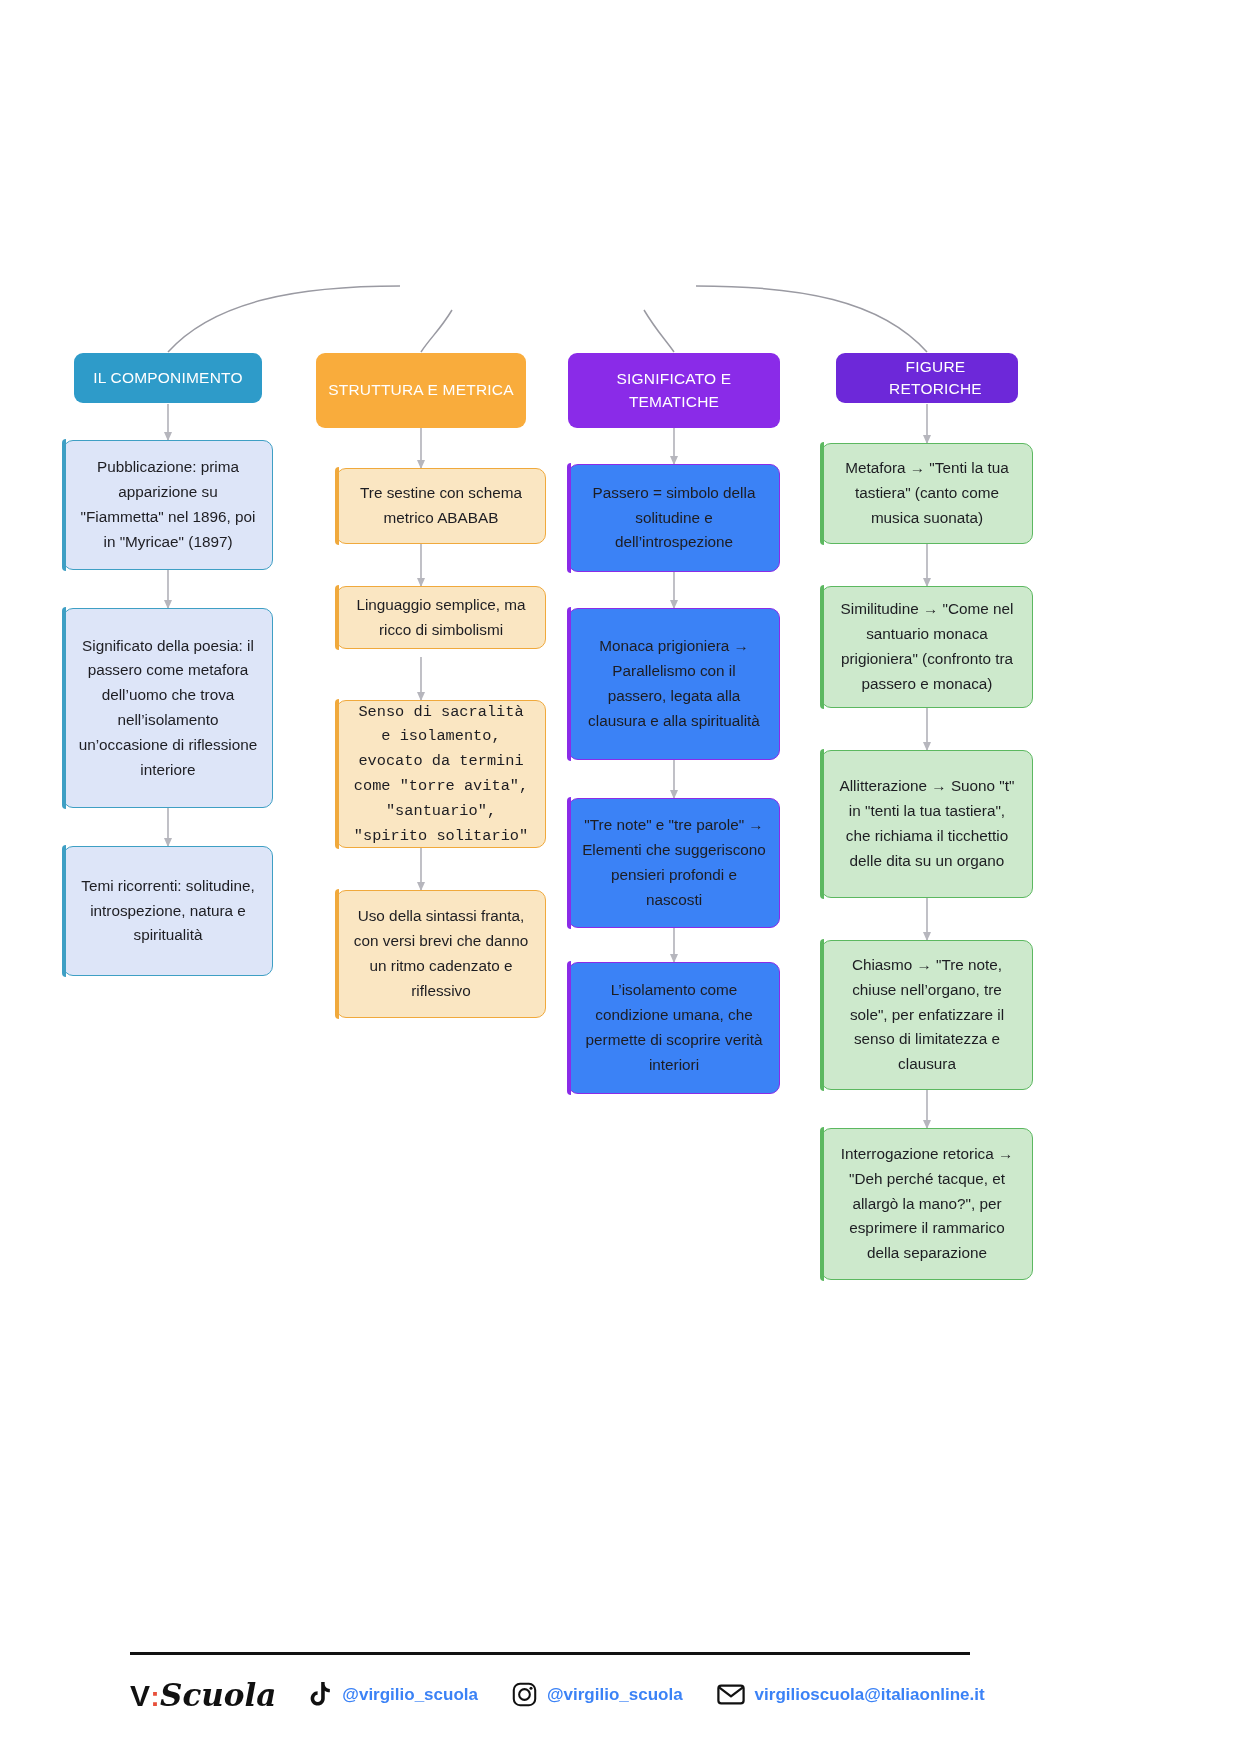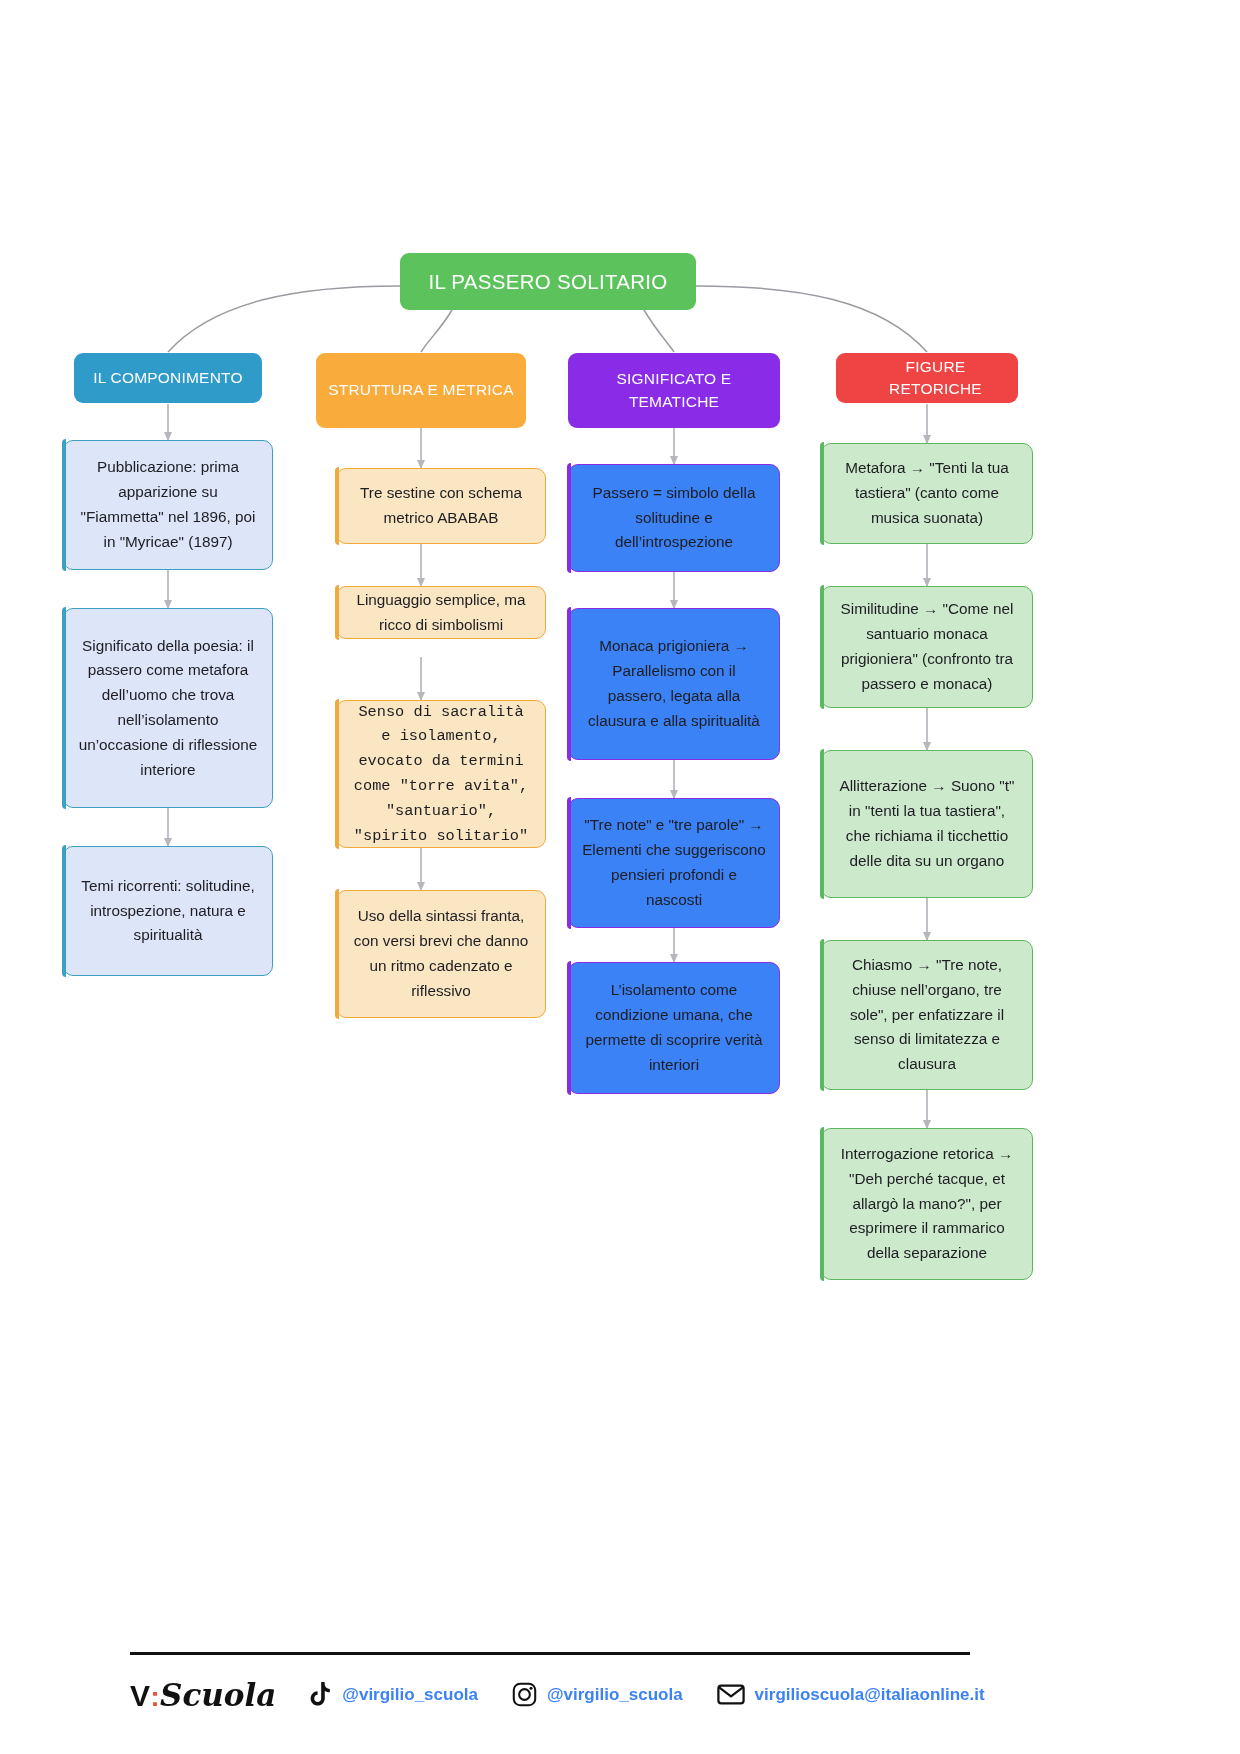--- a/index.html
+++ b/index.html
@@ -136,21 +136,20 @@
       <path d="M927,898 L927,940" marker-end="url(#ah)"></path>
       <path d="M927,1090 L927,1128" marker-end="url(#ah)"></path>
     </g>
     <defs>
       <marker id="ah" viewBox="0 0 10 10" refX="8" refY="5" markerWidth="6" markerHeight="6" orient="auto-start-reverse">
         <path d="M 0 1 L 9 5 L 0 9 z" fill="#b6b6bd"></path>
       </marker>
     </defs>
   </svg>
 
-  <div class="root-node">IL PASSERO SOLITARIO</div>
 
   <div class="col-blue">
     <div class="branch-head" style="left:74px;top:353px;width:188px;height:50px;background:#2E9BC9;">IL COMPONIMENTO</div>
 
     <div class="card" style="left:63px;top:440px;width:210px;height:130px;">
       <span>Pubblicazione: prima apparizione su "Fiammetta" nel 1896, poi in "Myricae" (1897)</span>
     </div>
 
     <div class="card" style="left:63px;top:608px;width:210px;height:200px;">
       <span>Significato della poesia: il passero come metafora dell’uomo che trova nell’isolamento un’occasione di riflessione interiore</span>
@@ -161,21 +160,21 @@
     </div>
   </div>
 
   <div class="col-orange">
     <div class="branch-head" style="left:316px;top:353px;width:210px;height:75px;background:#F9AC3C;text-align:center;">STRUTTURA E METRICA</div>
 
     <div class="card" style="left:316px;top:468px;width:210px;height:76px;">
       <span>Tre sestine con schema metrico ABABAB</span>
     </div>
 
-    <div class="card" style="left:316px;top:586px;width:210px;height:53px;align-items:center;">
+    <div class="card" style="left:316px;top:586px;width:210px;height:63px;align-items:center;">
       <span>Linguaggio semplice, ma ricco di simbolismi</span>
     </div>
 
     <div class="card" style="left:316px;top:700px;width:210px;height:148px;font-family:Liberation Mono, monospace;">
       <span>Senso di sacralità e isolamento, evocato da termini come "torre avita", "santuario", "spirito solitario"</span>
     </div>
 
     <div class="card" style="left:316px;top:890px;width:210px;height:128px;">
       <span>Uso della sintassi franta, con versi brevi che danno un ritmo cadenzato e riflessivo</span>
     </div>
@@ -195,21 +194,21 @@
     <div class="card" style="left:568px;top:798px;width:212px;height:130px;">
       <span>"Tre note" e "tre parole" → Elementi che suggeriscono pensieri profondi e nascosti</span>
     </div>
 
     <div class="card" style="left:568px;top:962px;width:212px;height:132px;">
       <span>L’isolamento come condizione umana, che permette di scoprire verità interiori</span>
     </div>
   </div>
 
   <div class="col-green">
-    <div class="branch-head" style="left:836px;top:353px;width:182px;height:50px;background:#ef4444;padding-left:27px;">FIGURE RETORICHE</div>
+    <div class="branch-head" style="left:836px;top:353px;width:182px;height:50px;background:#6d28d9;padding-left:27px;">FIGURE RETORICHE</div>
 
     <div class="card" style="left:821px;top:443px;width:212px;height:101px;">
       <span>Metafora → "Tenti la tua tastiera" (canto come musica suonata)</span>
     </div>
 
     <div class="card" style="left:821px;top:586px;width:212px;height:122px;">
       <span>Similitudine → "Come nel santuario monaca prigioniera" (confronto tra passero e monaca)</span>
     </div>
 
     <div class="card" style="left:821px;top:750px;width:212px;height:148px;">

